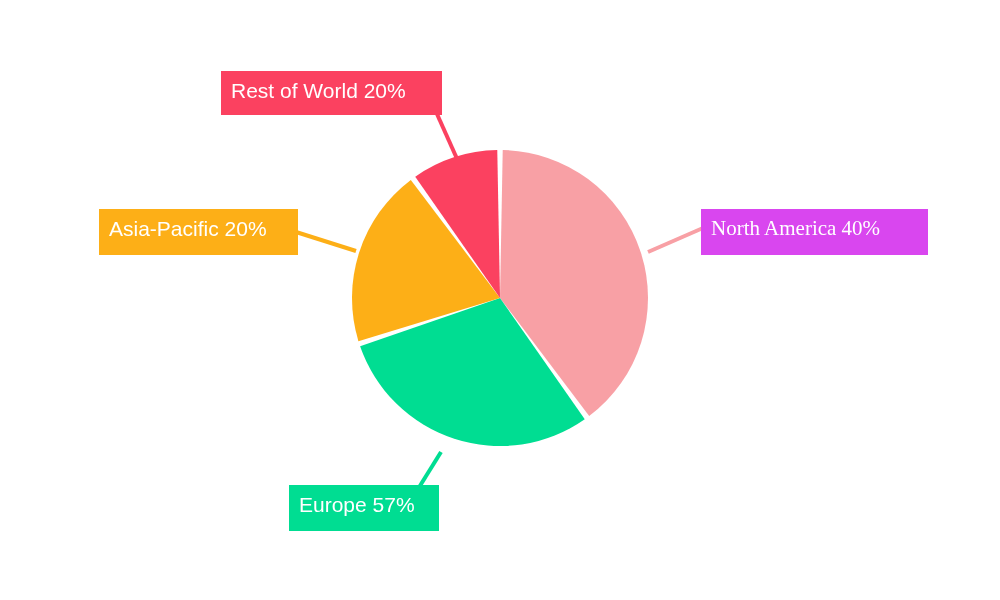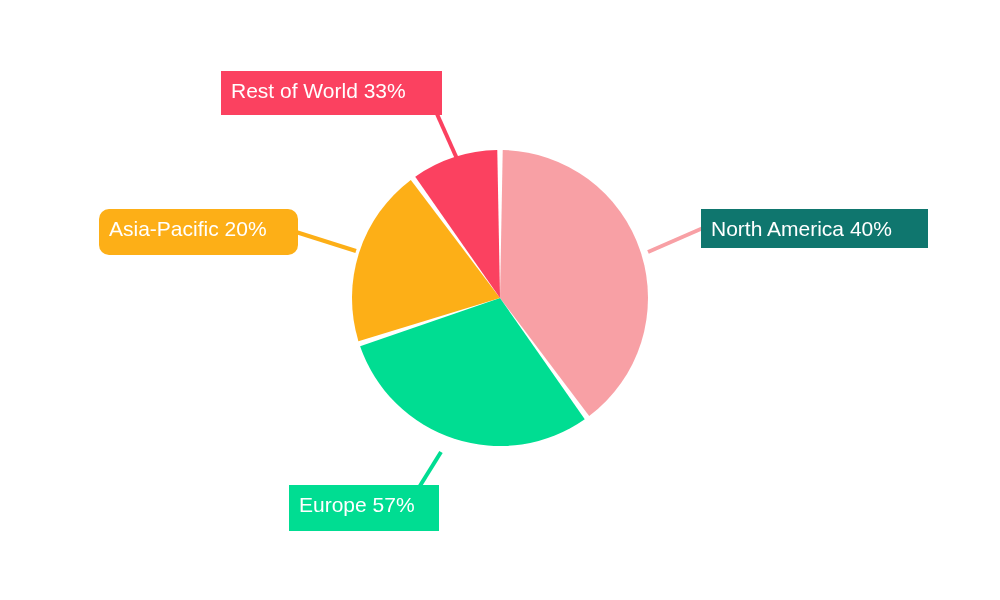--- a/index.html
+++ b/index.html
@@ -52,25 +52,25 @@
         <line x1="458" y1="161" x2="437" y2="114" stroke="#FB4160" stroke-width="4"></line>
       </g>
     <g id="pie-slices">
         <path d="M 500.00 298.00 L 502.73 150.03 A 148 148 0 0 1 589.18 416.11 Z" fill="#F8A0A5"></path>
         <path d="M 500.00 298.00 L 584.77 419.32 A 148 148 0 0 1 360.11 346.32 Z" fill="#00DD92"></path>
         <path d="M 500.00 298.00 L 358.42 341.13 A 148 148 0 0 1 410.82 179.89 Z" fill="#FDAF17"></path>
         <path d="M 500.00 298.00 L 415.23 176.68 A 148 148 0 0 1 497.27 150.03 Z" fill="#FB4160"></path>
       </g>
   </svg>
 
-  <div class="slice-label" style="left: 701px; top: 209px; width: 227px; height: 39px; background: #0f766e;">
+  <div class="slice-label" style="left: 701px; top: 209px; width: 227px; height: 46px; background: #d946ef; font-family: Liberation Serif, serif;">
     <span>North America 40%</span>
   </div>
   <div class="slice-label" style="left: 289px; top: 485px; width: 150px; height: 46px; background: rgb(0, 221, 146);">
     <span>Europe 57%</span>
   </div>
-  <div class="slice-label" style="left: 99px; top: 209px; width: 199px; height: 46px; background: rgb(253, 175, 23); border-radius: 10px;">
+  <div class="slice-label" style="left: 99px; top: 209px; width: 199px; height: 46px; background: rgb(253, 175, 23);">
     <span>Asia-Pacific 20%</span>
   </div>
   <div class="slice-label" style="left: 221px; top: 71px; width: 221px; height: 44px; background: rgb(251, 65, 96);">
-    <span>Rest of World 33%</span>
+    <span>Rest of World 20%</span>
   </div>
 </div>
 
 </body></html>

